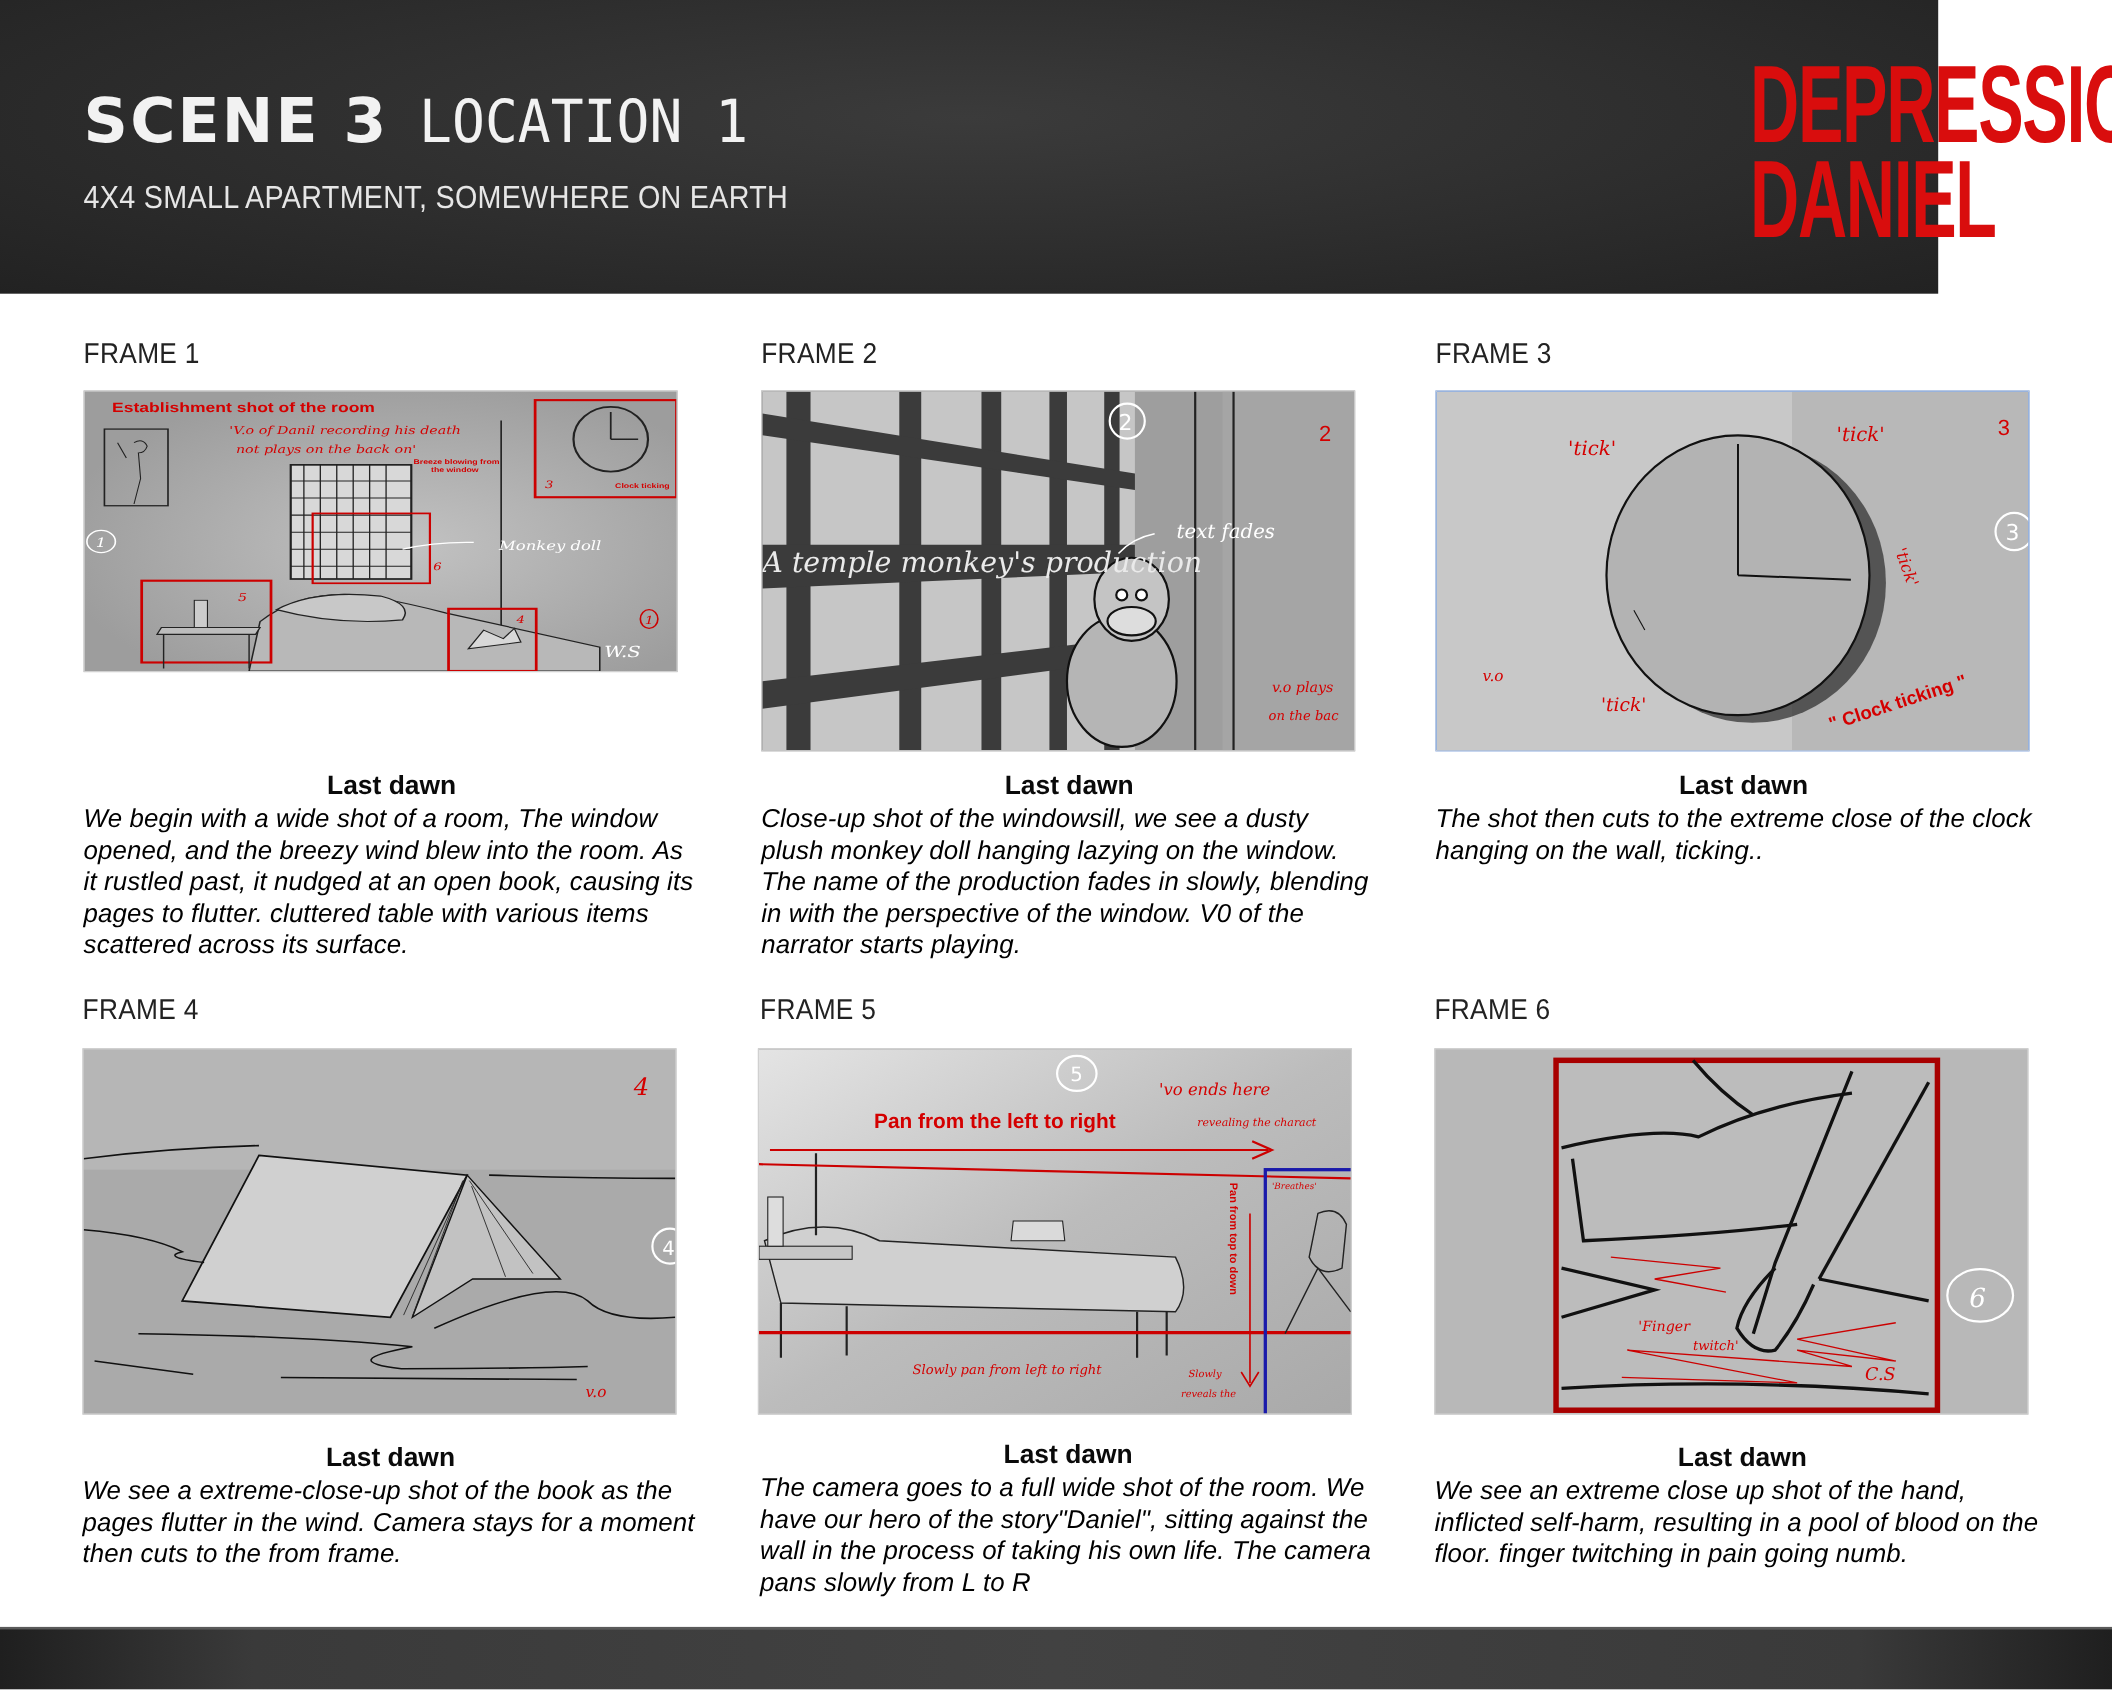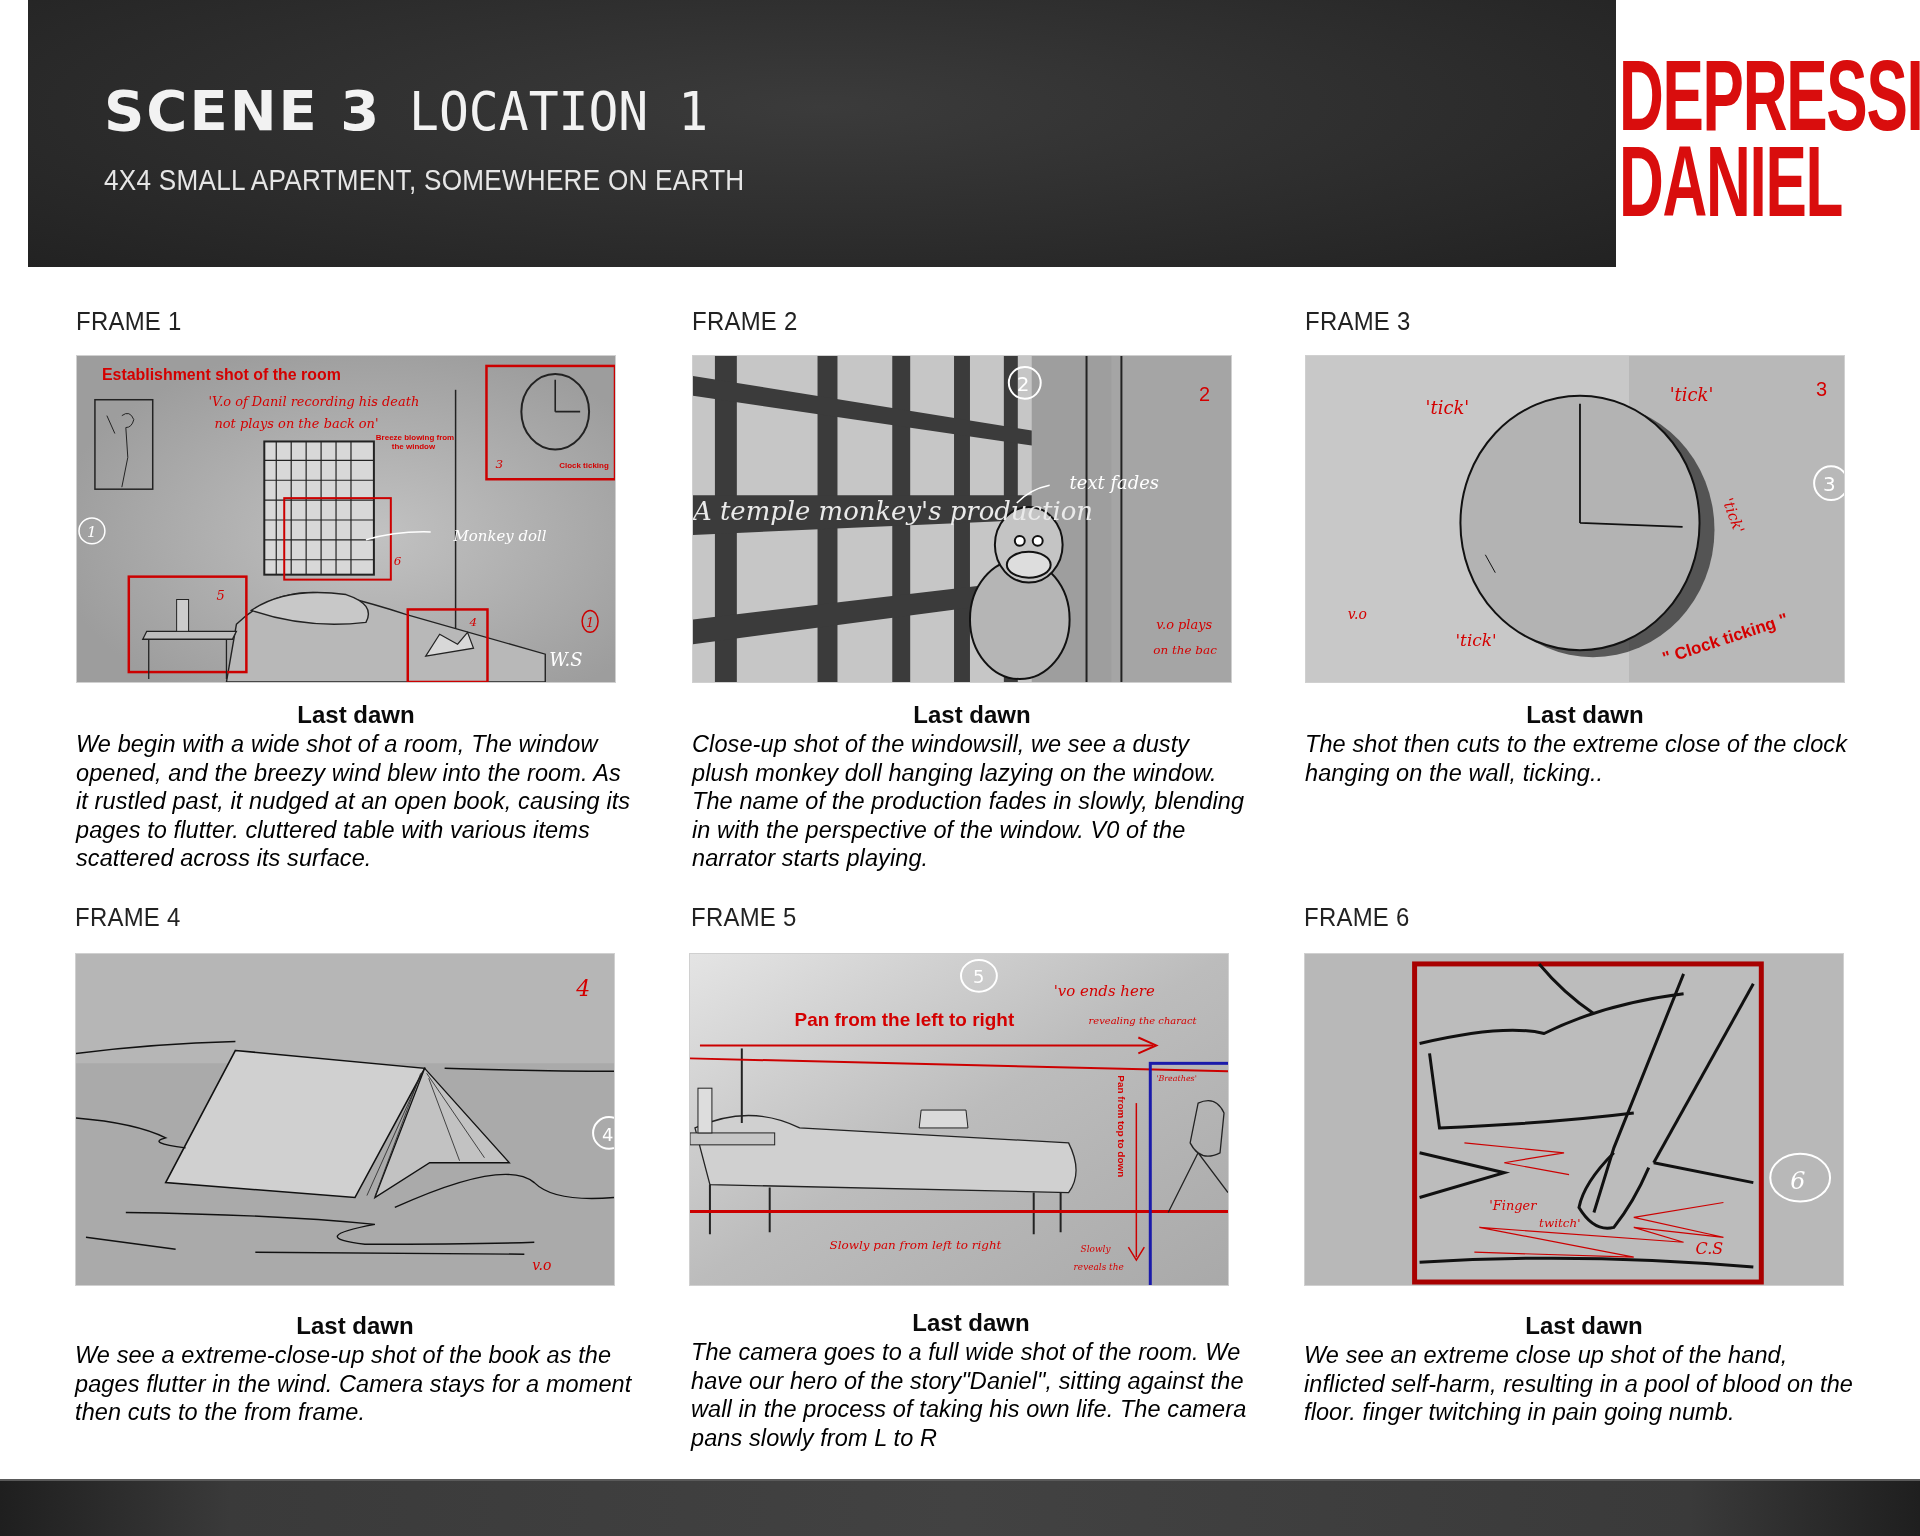--- a/index.html
+++ b/index.html
@@ -1,22 +1,21 @@
 <!DOCTYPE html>
 <html><head>
 <meta charset="utf-8">
 <style>
   * { box-sizing: border-box; margin: 0; padding: 0; }
   html, body { width: 1920px; height: 1536px; overflow: hidden; background: #ffffff; }
   body { position: relative; font-family: "DejaVu Sans", sans-serif; color: #1a1a1a; }
 
   .header {
-    position: absolute; left: 0; top: 0; width: 1588px; height: 267px;
+    position: absolute; left: 0; top: 0; width: 1762px; height: 267px;
     background: radial-gradient(ellipse at 50% 40%, #3b3b3b 0%, #2c2c2c 60%, #222 100%);
-    margin-left: 28px;
   }
   .scene-title {
     position: absolute; left: 76px; top: 78px; height: 70px;
     display: flex; align-items: baseline; color: #f2f2f2;
     font-family: "DejaVu Sans", sans-serif; font-size: 56px; letter-spacing: 1px;
   }
   .scene-title .bold { font-weight: bold; margin-right: 28px; letter-spacing: 2px; }
   .scene-title .light { font-weight: normal; font-family: "DejaVu Sans Mono", monospace; font-size: 54px; letter-spacing: 0; transform: scaleX(0.92); transform-origin: left; }
   .subtitle {
     position: absolute; left: 76px; top: 164px; color: #e6e6e6;
@@ -63,21 +62,21 @@
   <div class="brand">
     <span>DEPRESSION</span>
     <span>DANIEL</span>
   </div>
 </div>
 
 <div class="frame-label" style="left:76px;top:306px;">FRAME 1</div>
 <div class="frame-label" style="left:692px;top:306px;">FRAME 2</div>
 <div class="frame-label" style="left:1305px;top:306px;">FRAME 3</div>
 
-<div class="panel" style="left:76px;top:355px;height:328px;background:#a9a9a9;">
+<div class="panel" style="left:76px;top:355px;height:256px;background:#a9a9a9;">
   <svg viewBox="0 0 540 328" preserveAspectRatio="none">
     <defs>
       <radialGradient id="g1" cx="55%" cy="55%" r="60%">
           <stop offset="0" stop-color="#c2c2c2"></stop>
           <stop offset="1" stop-color="#9d9d9d"></stop>
         </radialGradient>
     </defs>
     <rect width="540" height="328" fill="url(#g1)"></rect>
 
     <rect x="18" y="44" width="58" height="90" fill="none" stroke="#222" stroke-width="1.5"></rect>

